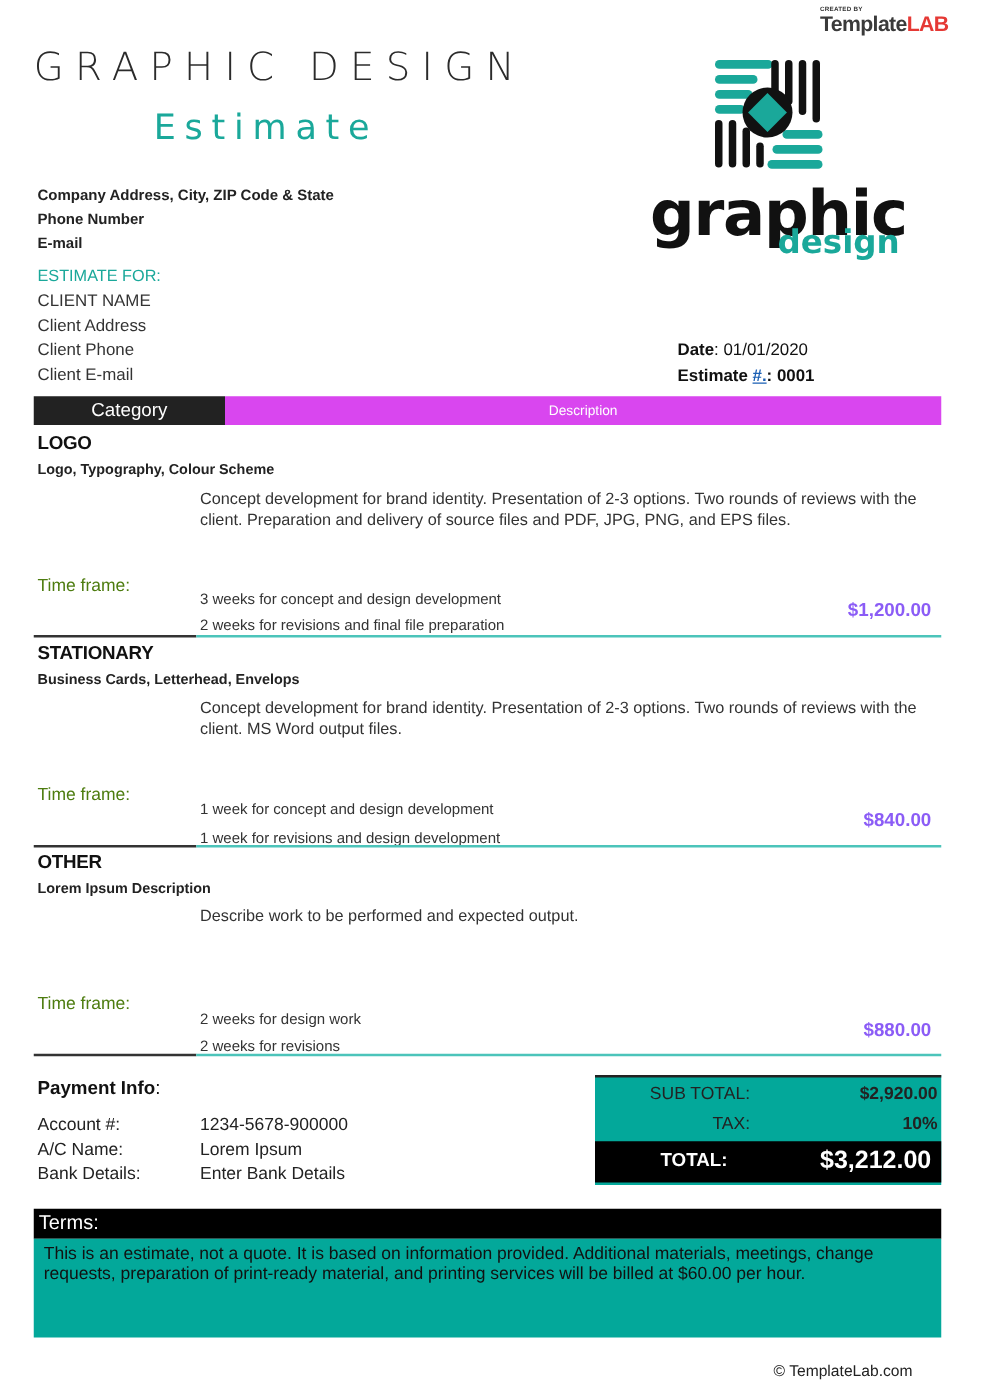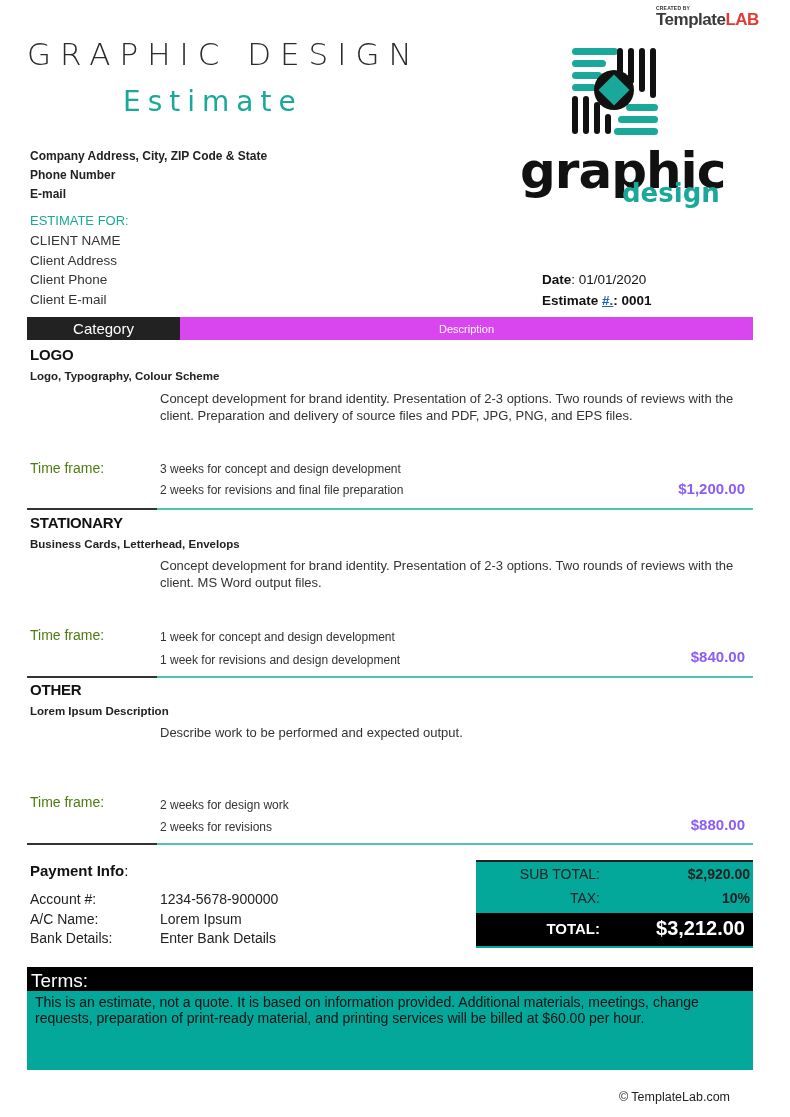--- a/index.html
+++ b/index.html
@@ -27,41 +27,41 @@
 
   .table-head { left: 27px; top: 317px; width: 726px; height: 23px; display: flex; }
   .th-cat { width: 153px; background: #222; color: #fff; font-size: 15px; display: flex; align-items: center; justify-content: center; }
   .th-desc { flex: 1; background: #d946ef; color: #fff; font-size: 11px; display: flex; align-items: center; justify-content: center; }
 
   .section { position: absolute; left: 27px; width: 726px; }
   .sec-title { position: absolute; left: 3px; font-size: 15px; font-weight: bold; color: #111; letter-spacing: -0.2px; }
   .sec-sub { position: absolute; left: 3px; font-size: 11.5px; font-weight: bold; color: #222; }
   .sec-desc { position: absolute; left: 133px; width: 580px; font-size: 13px; line-height: 17px; color: #333; }
   .tf-label { position: absolute; left: 3px; font-size: 14px; color: #4d7c0f; }
-  .tf-line { position: absolute; left: 133px; font-size: 12px; color: #333; }
+  .tf-line { position: absolute; left: 133px; font-size: 12px; color: #333; margin-top: 10px; }
   .sec-price { position: absolute; right: 8px; font-size: 15px; font-weight: bold; color: #8b5cf6; }
   .sec-rule { position: absolute; left: 0; width: 726px; height: 2px; display: flex; }
   .sec-rule .d { width: 130px; background: #333; }
   .sec-rule .t { flex: 1; background: #4cc4ba; }
 
   .pay-title { left: 30px; top: 862px; font-size: 15px; font-weight: bold; color: #111; }
   .pay-title span { font-weight: normal; }
   .pay-row { position: absolute; left: 30px; font-size: 14px; color: #222; width: 400px; }
   .pay-row .k { position: absolute; left: 0; }
   .pay-row .v { position: absolute; left: 130px; }
 
   .totals { left: 476px; top: 860px; width: 277px; height: 88px; background: #03a89a; border-top: 2px solid #222; }
   .tot-row { position: absolute; left: 0; width: 277px; height: 24px; font-size: 14px; }
   .tot-row .k { position: absolute; right: 153px; color: #222; }
   .tot-row .v { position: absolute; right: 3px; color: #222; font-weight: bold; }
   .tot-grand { position: absolute; left: 0; top: 51px; width: 277px; height: 33px; background: #000; }
-  .tot-grand .k { position: absolute; right: 153px; top: 7px; color: #fff; font-size: 15px; font-weight: bold; }
+  .tot-grand .k { position: absolute; right: 171px; top: 7px; color: #fff; font-size: 15px; font-weight: bold; }
   .tot-grand .v { position: absolute; right: 8px; top: 4px; color: #fff; font-size: 20px; font-weight: bold; }
 
-  .terms-head { left: 27px; top: 967px; width: 726px; height: 24px; background: #000; color: #fff; font-size: 19px; padding: 3px 4px; }
+  .terms-head { left: 27px; top: 967px; width: 726px; height: 24px; background: #000; color: #fff; font-size: 16px; padding: 3px 4px; }
   .terms-body { left: 27px; top: 991px; width: 726px; height: 79px; background: #03a89a; color: #111; font-size: 14px; line-height: 16px; padding: 3px 8px; }
   .copyright { right: 60px; top: 1090px; font-size: 12.5px; color: #222; }
 </style>
 </head>
 <body>
 
 <div class="abs brand-badge">
   <span class="brand-created">CREATED BY</span>
   <span class="brand-name"><span>Template</span><span class="lab">LAB</span></span>
 </div>

